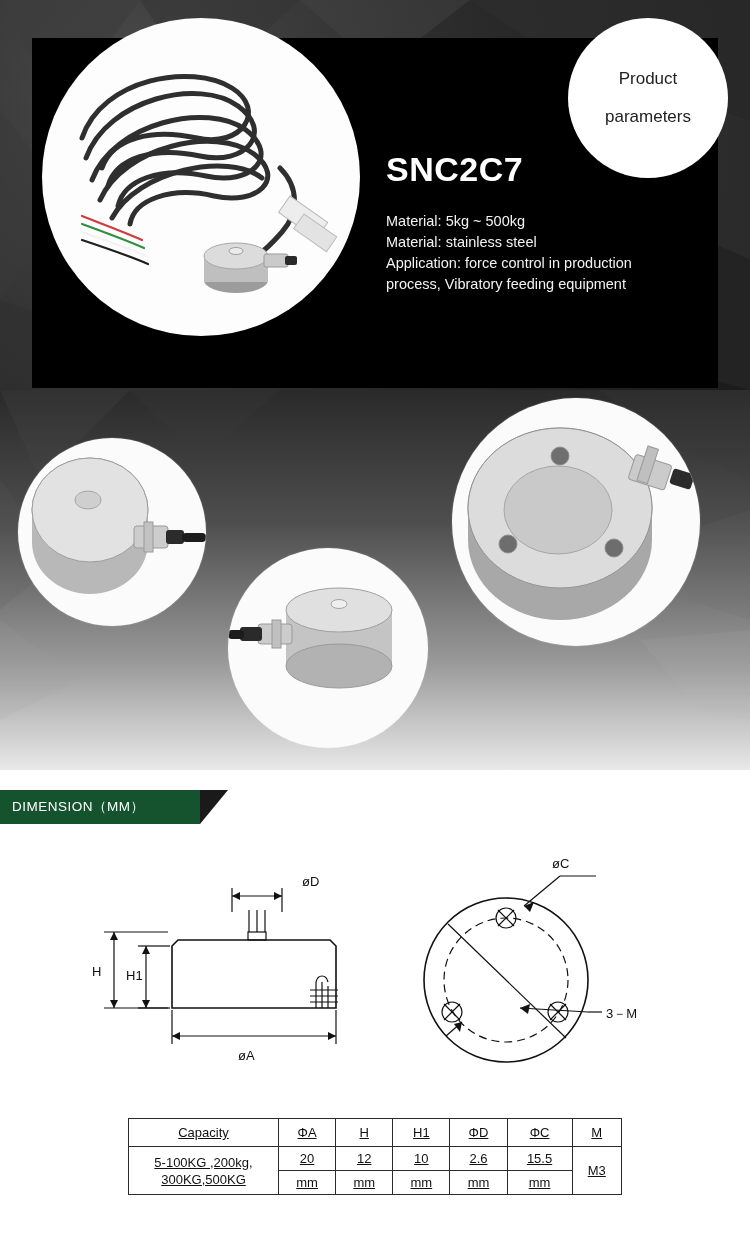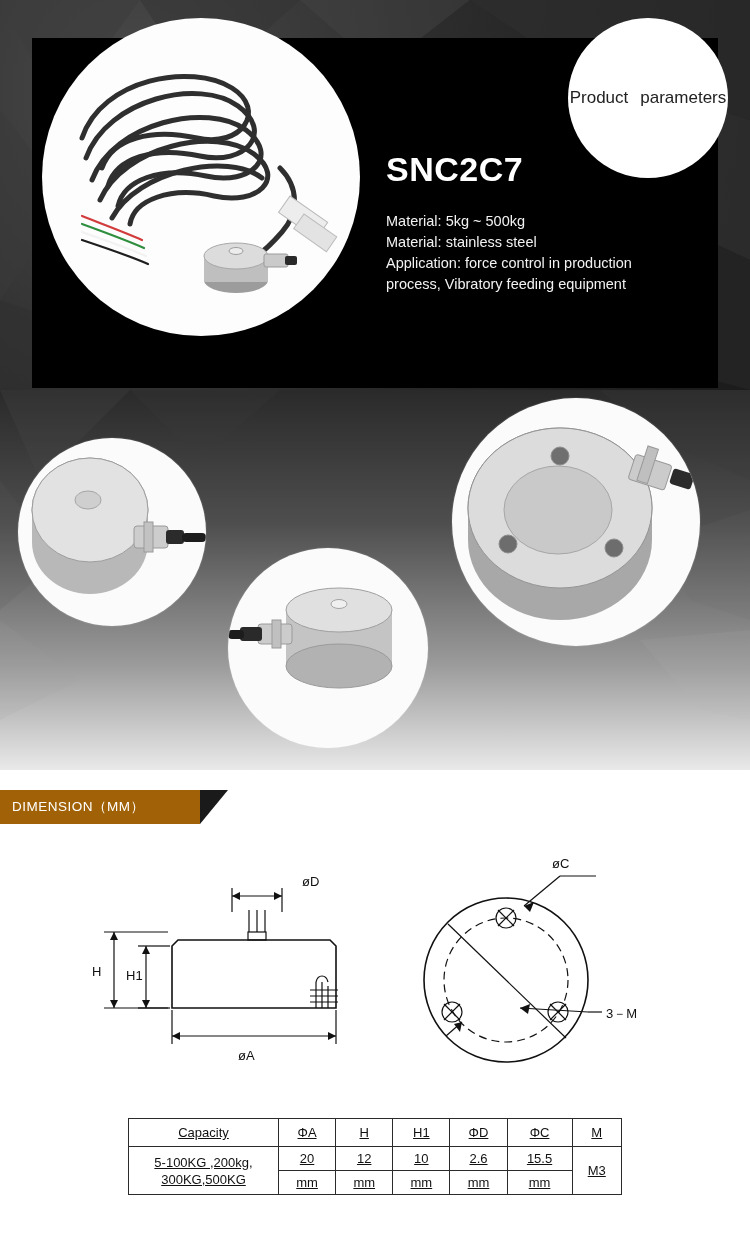--- a/index.html
+++ b/index.html
@@ -74,21 +74,21 @@
     color: #f2f2f2;
   }
 
   .param-badge {
     position: absolute;
     right: 22px; top: 18px;
     width: 160px; height: 160px;
     border-radius: 50%;
     background: #ffffff;
     display: flex;
-    flex-direction: row;
+    flex-direction: column;
     align-items: center;
     justify-content: center;
     text-align: center;
     gap: 12px;
   }
   .param-badge div {
     font-size: 17px;
     color: #222;
     line-height: 26px;
   }
@@ -108,21 +108,21 @@
   
   .dim-banner-wrap {
     position: absolute;
     left: 0; top: 790px;
     width: 750px; height: 40px;
   }
   .dim-banner {
     position: absolute;
     left: 0; top: 0;
     width: 200px; height: 34px;
-    background: #a16207;
+    background: #14532d;
     display: flex;
     align-items: center;
     padding-left: 12px;
   }
   .dim-banner span {
     color: #fff;
     font-size: 13.5px;
     letter-spacing: .5px;
   }
   .dim-banner-tail {

